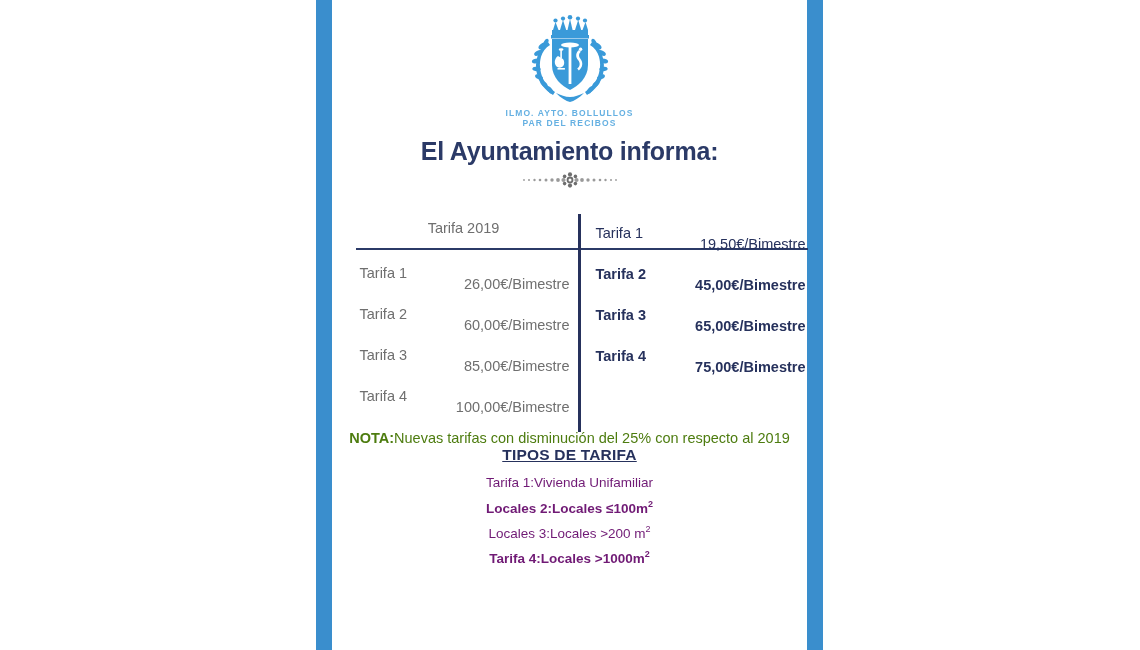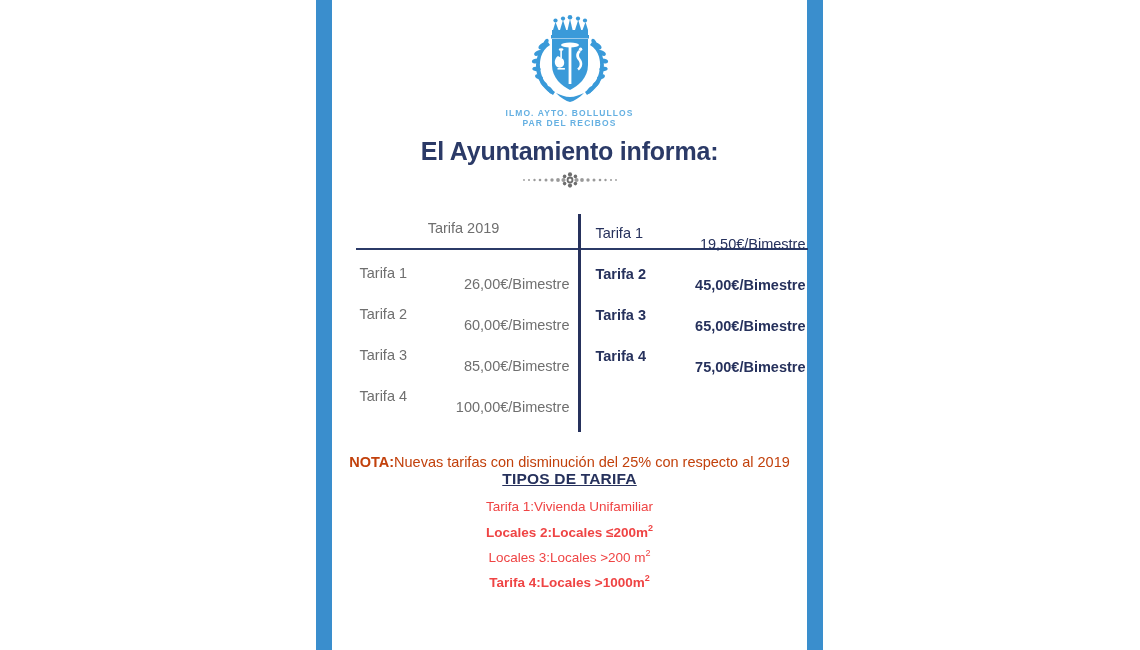--- a/index.html
+++ b/index.html
@@ -139,36 +139,36 @@
     font-size:14.5px;
     margin-top:22px;
   }
   .col-old .row{color:#6f6f6f;}
   .col-new .row{color:#26315c;}
   .col-new .row.bold .label,
   .col-new .row.bold .value{font-weight:bold;}
 
   
   .nota{
-    margin-top:24px;
-    color:#c2410c;
+    margin-top:0;
+    color:#4d7c0f;
     font-size:14.5px;
   }
   .nota b{font-weight:bold;}
 
   .tipos-title{
     color:#26315c;
     font-size:15.5px;
     font-weight:bold;
     text-decoration:underline;
     letter-spacing:0.2px;
   }
   .tipos-list{
     margin-top:9px;
-    color:#ef4444;
+    color:#701a75;
     font-size:13.5px;
     line-height:20.5px;
   }
   .tipos-list .li{white-space:nowrap;}
   .tipos-list .li.b{font-weight:bold;}
   .tipos-list sup{font-size:9px;vertical-align:super;}
 </style>
 </head>
 <body>
 
@@ -326,19 +326,19 @@
       </div>
     </div>
 
     <div class="nota">
       <b>NOTA:</b><span>Nuevas tarifas con disminución del 25% con respecto al 2019</span>
     </div>
 
     <div class="tipos-title">TIPOS DE TARIFA</div>
     <div class="tipos-list">
       <div class="li"><span>Tarifa 1:</span><span>Vivienda Unifamiliar</span></div>
-      <div class="li b"><span>Locales 2:</span><span>Locales ≤200m</span><sup>2</sup></div>
+      <div class="li b"><span>Locales 2:</span><span>Locales ≤100m</span><sup>2</sup></div>
       <div class="li"><span>Locales 3:</span><span>Locales &gt;200 m</span><sup>2</sup></div>
       <div class="li b"><span>Tarifa 4:</span><span>Locales &gt;1000m</span><sup>2</sup></div>
     </div>
 
   </div>
 </div>
 
 </body></html>

